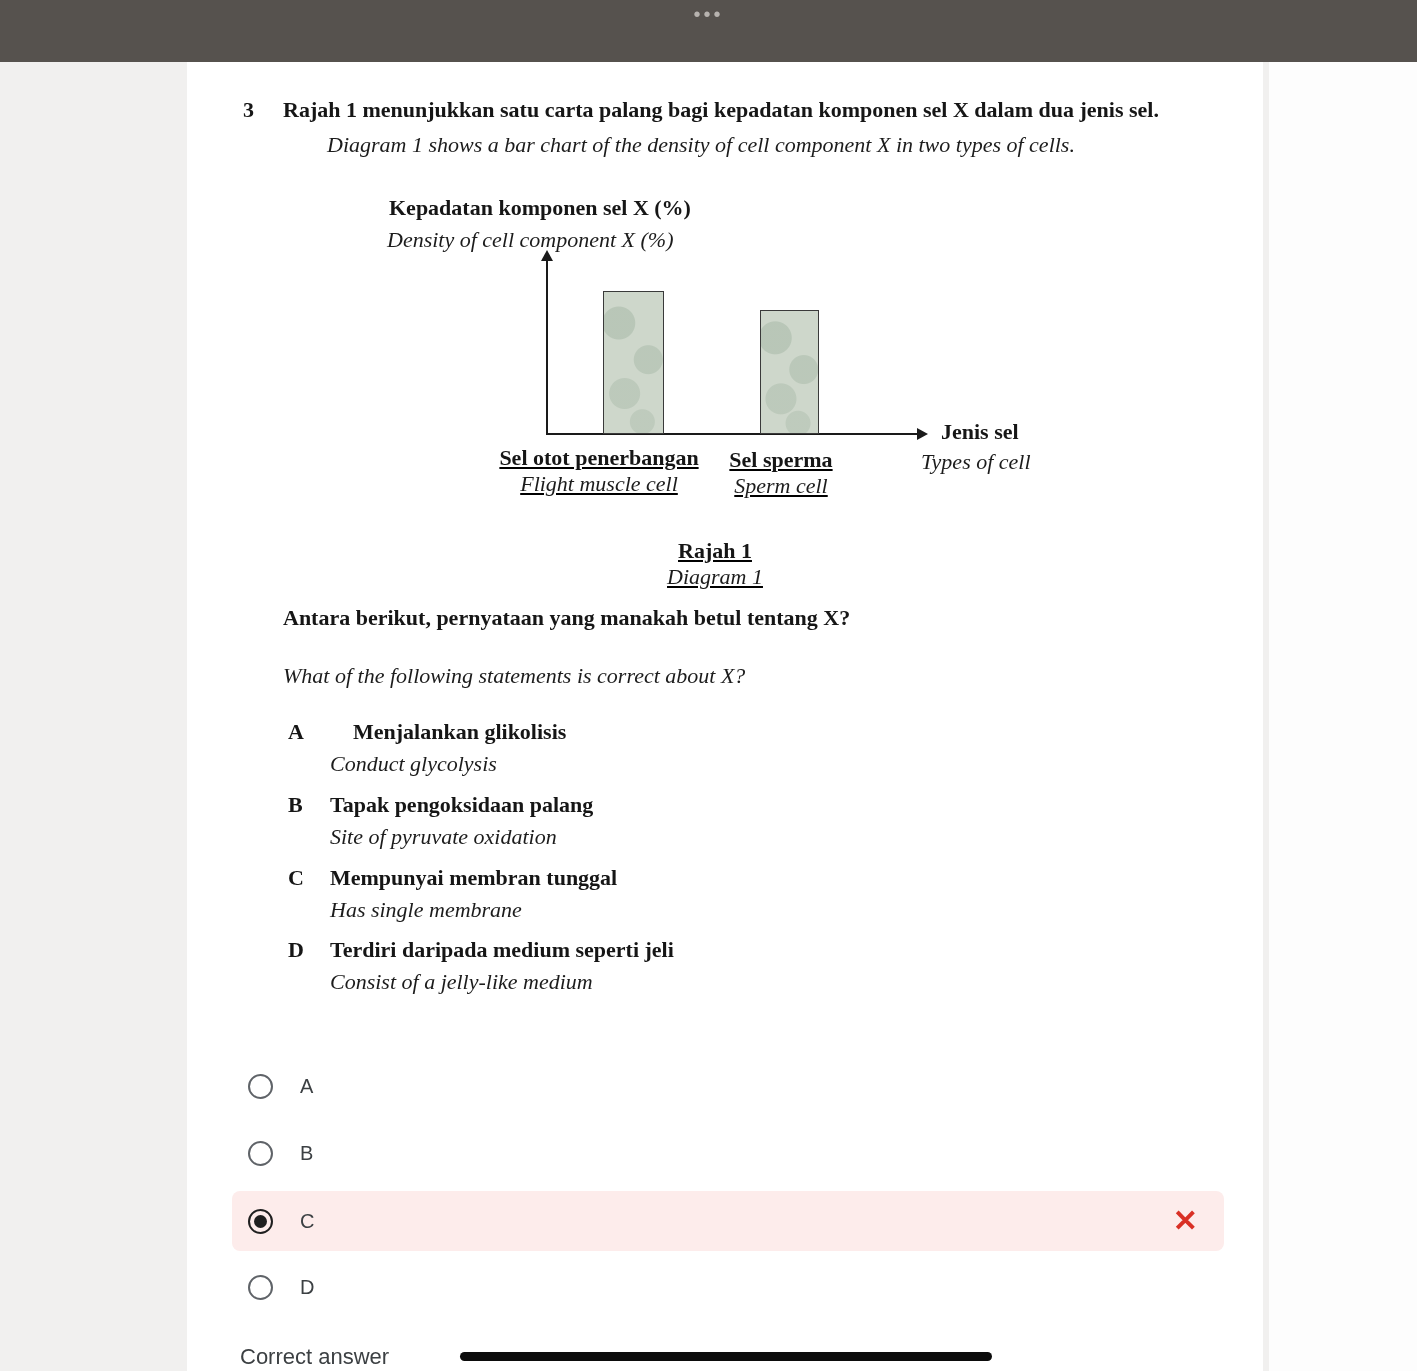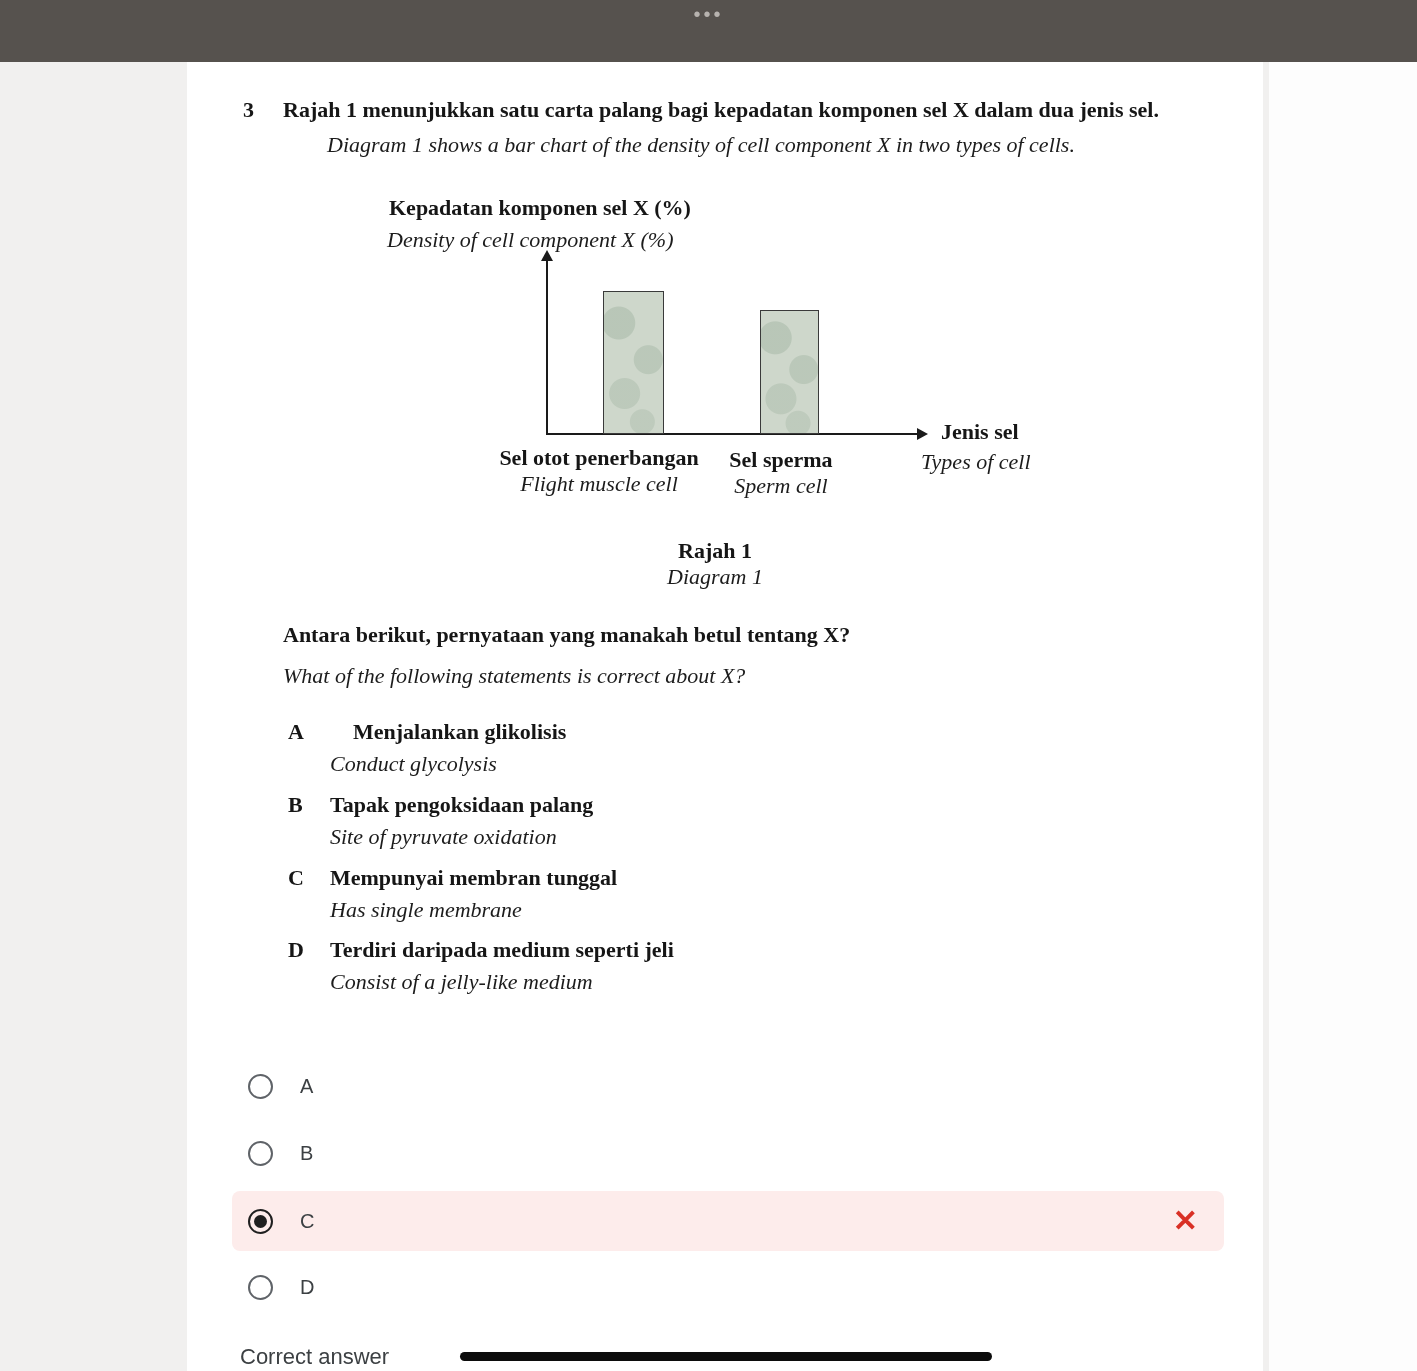--- a/index.html
+++ b/index.html
@@ -60,21 +60,21 @@
     background-color:#ced7cb;
     background-image:
       radial-gradient(circle at 25% 22%, rgba(110,140,115,0.22) 0 16px, transparent 17px),
       radial-gradient(circle at 75% 48%, rgba(110,140,115,0.20) 0 14px, transparent 15px),
       radial-gradient(circle at 35% 72%, rgba(110,140,115,0.18) 0 15px, transparent 16px),
       radial-gradient(circle at 65% 92%, rgba(110,140,115,0.16) 0 12px, transparent 13px);
     border:1.5px solid #3a3a3a;
   }
   .bar.b0 { left:55px; width:61px; }
   .bar.b1 { left:212px; width:59px; }
-  .center { text-align:center; }
+  .center { text-align:center;text-decoration:underline; }
   .choice-row {
     position:absolute; left:232px; width:992px; height:60px;
     display:flex; align-items:center; padding-left:16px;
     border-radius:8px;
   }
   .choice-row.wrong { background:#fdeceb; }
   .radio {
     width:25px; height:25px; border-radius:50%;
     border:2px solid #5f6368; background:transparent;
     position:relative; flex:0 0 auto; cursor:pointer;
@@ -138,21 +138,21 @@
 <div class="abs center" style="left:722px; top:447px; width:118px;text-align:center;">
   <div class="ms">Sel sperma</div>
   <div class="en">Sperm cell</div>
 </div>
 
 <div class="abs center" style="left:630px; top:538px; width:170px;text-align:center;">
   <div class="ms">Rajah 1</div>
   <div class="en">Diagram 1</div>
 </div>
 
-<div class="abs ms" style="left:283px; top:622px;">Antara berikut, pernyataan yang manakah betul tentang X?</div>
+<div class="abs ms" style="left:283px; top:605px;">Antara berikut, pernyataan yang manakah betul tentang X?</div>
 <div class="abs en" style="left:283px; top:663px;">What of the following statements is correct about X?</div>
 
 <div class="abs ms" style="left:288px; top:719px;">A</div>
 <div class="abs ms" style="left:330px; top:719px;margin-left:23px;">Menjalankan glikolisis</div>
 <div class="abs en" style="left:330px; top:751px;">Conduct glycolysis</div>
 
 <div class="abs ms" style="left:288px; top:792px;">B</div>
 <div class="abs ms" style="left:330px; top:792px;">Tapak pengoksidaan palang</div>
 <div class="abs en" style="left:330px; top:824px;">Site of pyruvate oxidation</div>
 

